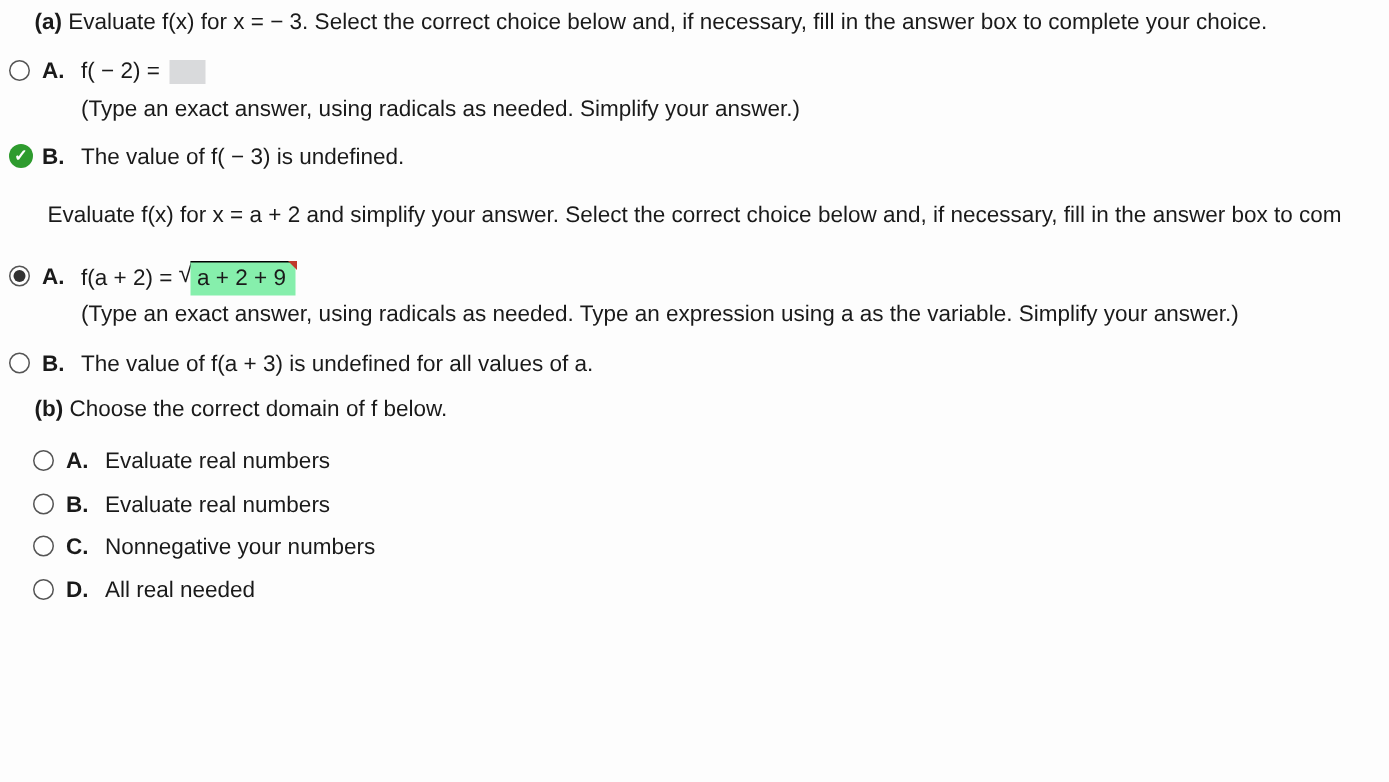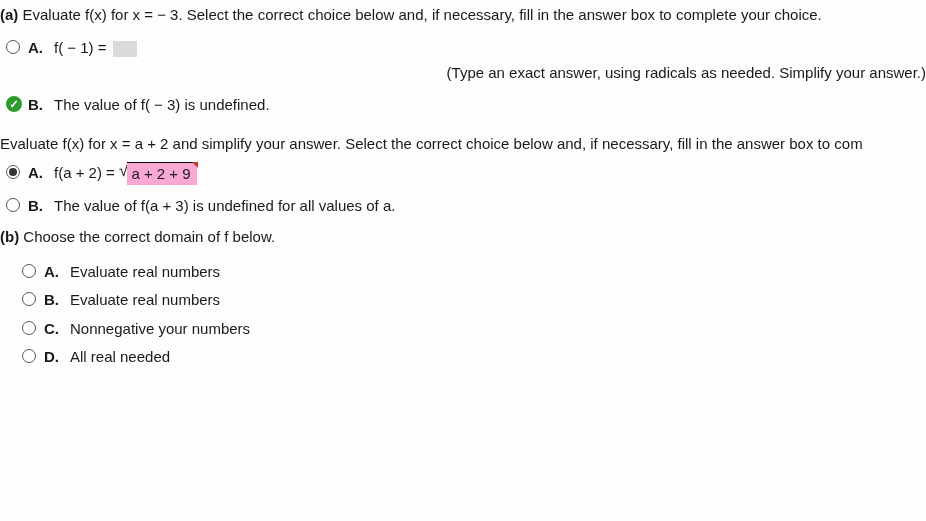--- a/index.html
+++ b/index.html
@@ -10,20 +10,21 @@
       background: #fdfdfd;
       width: 926px;
       height: 521px;
       overflow: hidden;
       padding: 6px 0 0 0;
     }
     .part-heading {
       font-weight: bold;
       margin-bottom: 14px;
       padding-left: 0px;
+      margin-left: 23px;
     }
     .part-heading .normal { font-weight: normal; }
     .choice-row {
       display: flex;
       align-items: flex-start;
       padding-left: 6px;
       margin-bottom: 10px;
       line-height: 1.5;
     }
     .radio-outline {
@@ -41,74 +42,75 @@
       margin-top: 2px; margin-right: 6px; flex-shrink: 0;
       display: inline-flex; align-items: center; justify-content: center;
       color: #fff; font-size: 11px; font-weight: bold; line-height: 1;
     }
     .opt-label {
       font-weight: bold;
       margin-right: 8px;
       min-width: 18px;
     }
     .opt-body { flex: 1; }
-    .hint { margin-top: 2px; text-align: right; }
+    .hint { margin-top: 2px; }
     .answer-box {
       display: inline-block;
       width: 24px; height: 16px;
       background: #d9dadc;
       vertical-align: middle;
       margin-left: 2px;
     }
     .sqrt-wrap {
       display: inline-flex; align-items: flex-start;
       position: relative;
       vertical-align: middle;
     }
     .sqrt-sign {
       font-size: 17px; line-height: 1; margin-right: -1px;
     }
     .sqrt-arg {
       border-top: 1.2px solid #000;
       padding: 0 6px 0 4px;
-      background: #f9a8d4;
+      background: #86efac;
       position: relative;
     }
     .sqrt-corner {
       position: absolute;
       right: -1px; top: -1px;
       width: 0; height: 0;
       border-left: 6px solid transparent;
       border-top: 6px solid #c0392b;
     }
     .instr {
       padding-left: 0px;
-      margin: 16px 0 8px 0;
+      margin: 16px 0 20px 0;
       line-height: 1.4;
       white-space: nowrap;
       overflow: hidden;
+      text-align: center;
     }
     .section {
       margin-bottom: 6px;
     }
     .domain-choices .choice-row { margin-bottom: 6px; padding-left: 22px;}
   </style>
 </head>
 <body>
 
 <div class="section">
   <div class="part-heading">
     <span>(a)</span><span class="normal"> Evaluate f(x) for x = − 3. Select the correct choice below and, if necessary, fill in the answer box to complete your choice.</span>
   </div>
 
   <div class="choice-row">
     <span class="radio-outline"></span>
     <span class="opt-label">A.</span>
     <div class="opt-body">
-      <span>f( − 1) = </span><span class="answer-box"></span>
+      <span>f( − 2) = </span><span class="answer-box"></span>
       <div class="hint">(Type an exact answer, using radicals as needed. Simplify your answer.)</div>
     </div>
   </div>
 
   <div class="choice-row">
     <span class="check-badge">
         <span>✓</span>
       </span>
     <span class="opt-label">B.</span>
     <div class="opt-body">The value of f( − 3) is undefined.</div>
@@ -122,20 +124,21 @@
   <div class="choice-row">
     <span class="radio-outline selected">
         <span class="dot"></span>
       </span>
     <span class="opt-label">A.</span>
     <div class="opt-body">
       <span>f(a + 2) = </span><span class="sqrt-wrap">
           <span class="sqrt-sign">√</span>
           <span class="sqrt-arg"><span>a + 2 </span><span>+ 9</span><span class="sqrt-corner"></span></span>
         </span>
+      <div class="hint">(Type an exact answer, using radicals as needed. Type an expression using a as the variable. Simplify your answer.)</div>
     </div>
   </div>
 
   <div class="choice-row">
     <span class="radio-outline"></span>
     <span class="opt-label">B.</span>
     <div class="opt-body">The value of f(a + 3) is undefined for all values of a.</div>
   </div>
 </div>
 

